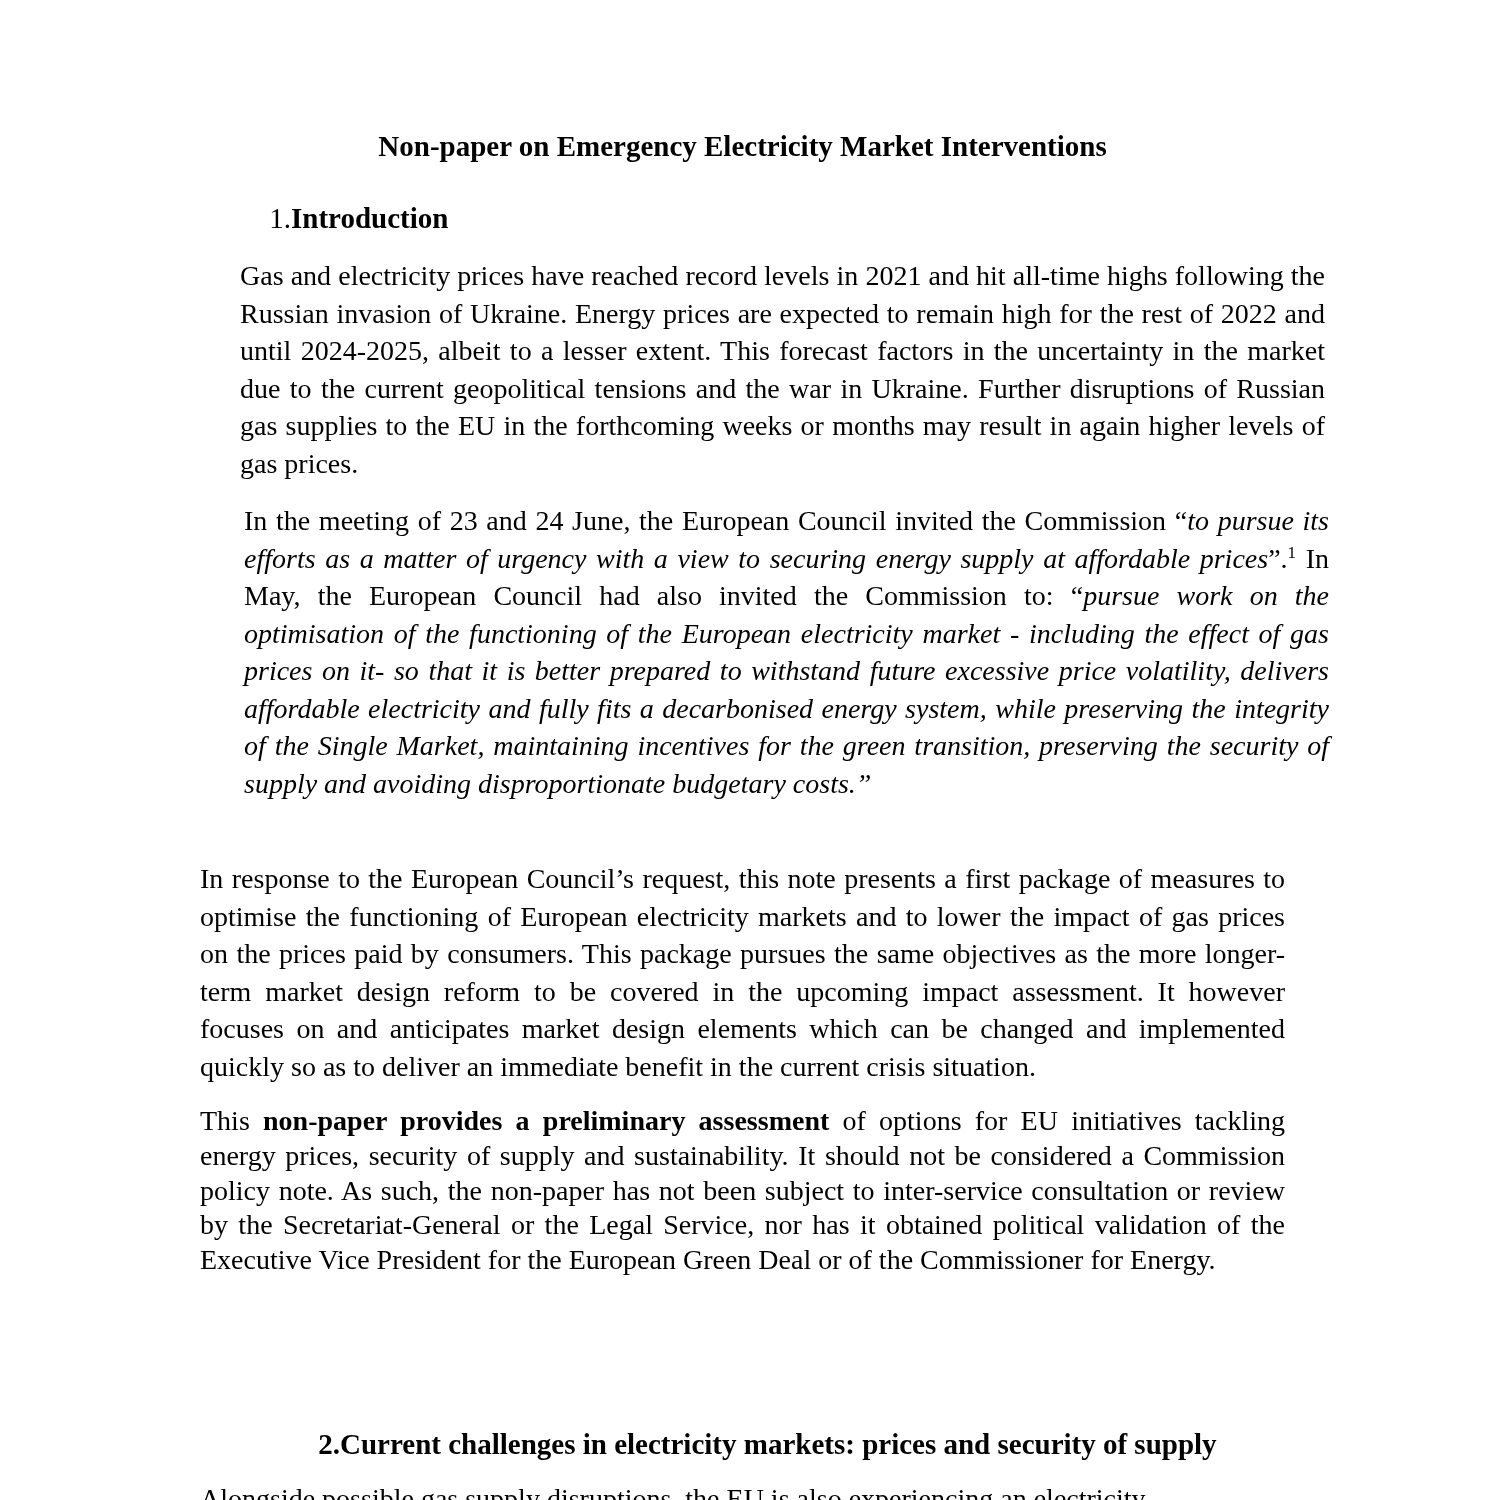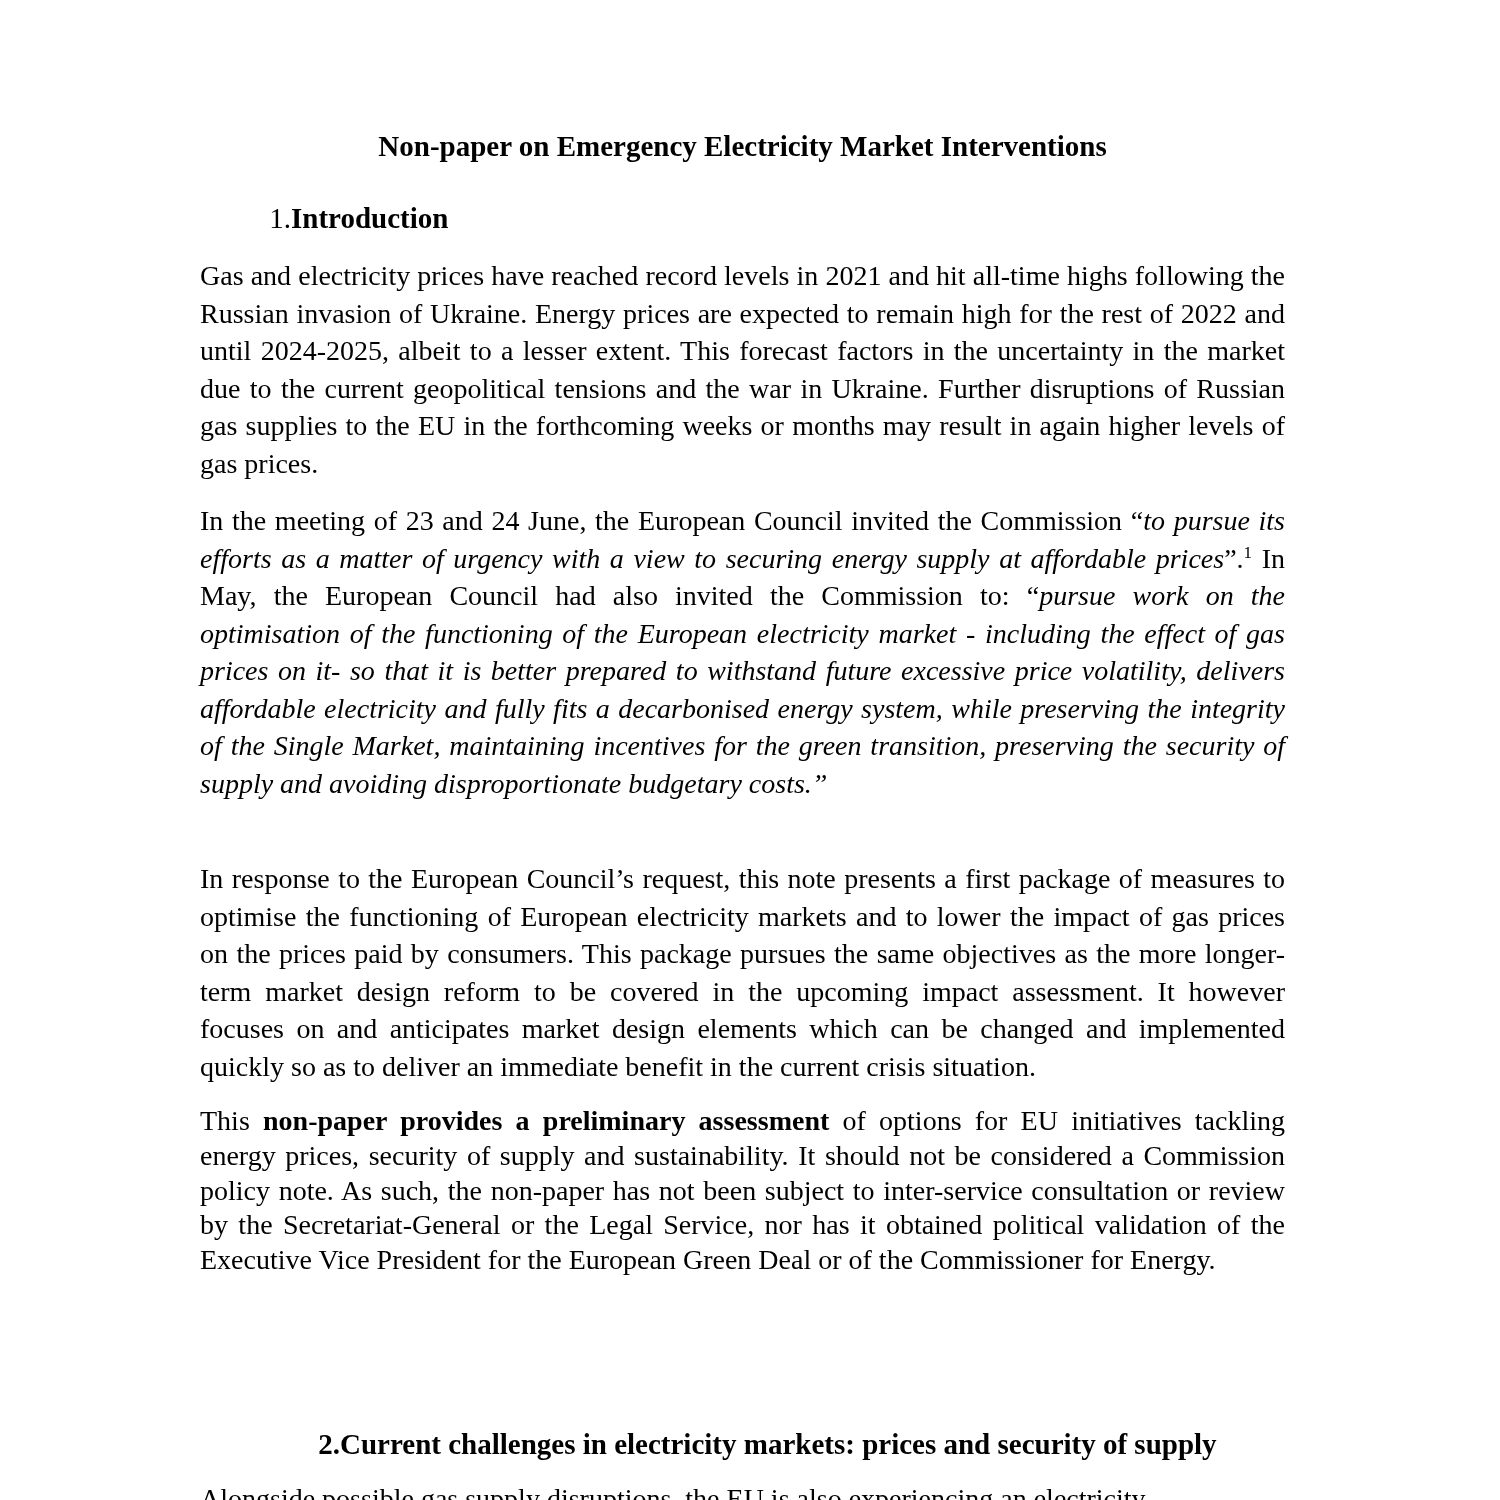--- a/index.html
+++ b/index.html
@@ -9,22 +9,22 @@
   .title { position: absolute; top: 128px; left: 0; width: 1485px; text-align: center;
            font-weight: bold; font-size: 29px; line-height: 36px; }
   .heading { position: absolute; font-weight: bold; font-size: 29px; line-height: 36px; text-align: right; }
   .heading .num { display: inline-block; }
   .h1 { top: 200px; left: 245px; }
   .h1 .num { font-weight: normal; width: 46px; }
   .h2 { top: 1426px; left: 245px; margin-left: 41px; }
   .h2 .num { width: 54px; }
   .para { position: absolute; left: 200px; width: 1085px; font-size: 28px; line-height: 37.5px;
           text-align: justify; margin: 0; }
-  .p1 { top: 257px; }
-  .p2 { top: 502px; }
+  .p1 { top: 257px; margin-left: 40px; }
+  .p2 { top: 502px; margin-left: 44px; }
   .p3 { top: 840px; margin-top: 20px; }
   .p4 { top: 1104px; line-height: 34.8px; }
   .p5 { top: 1480px; white-space: nowrap; overflow: hidden; }
   sup { font-size: 17px; line-height: 0; vertical-align: 10px; }
   i { font-style: italic; }
   b { font-weight: bold; }
 </style>
 </head>
 <body>
 

